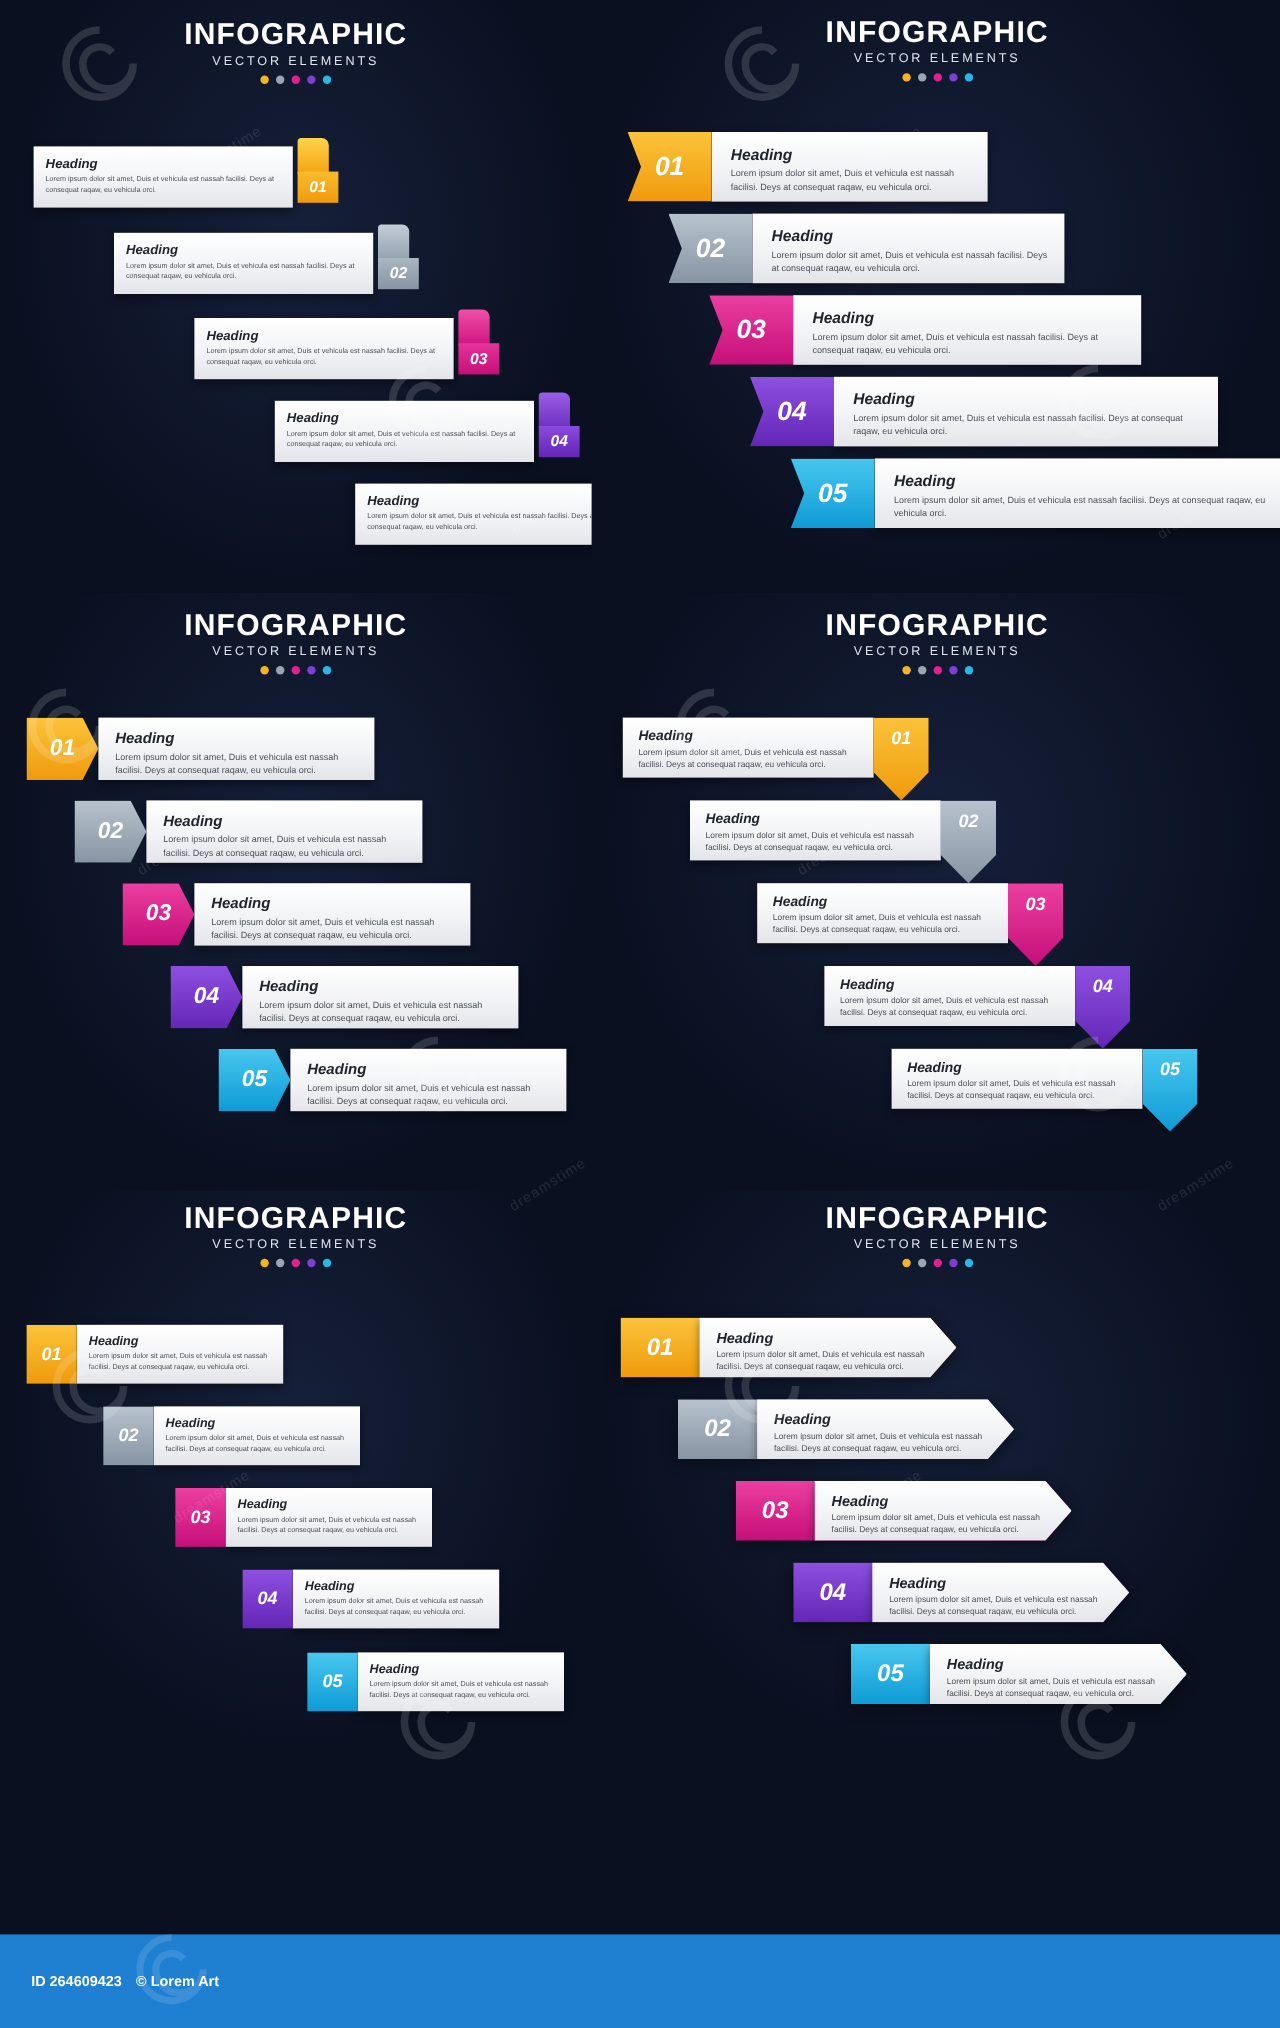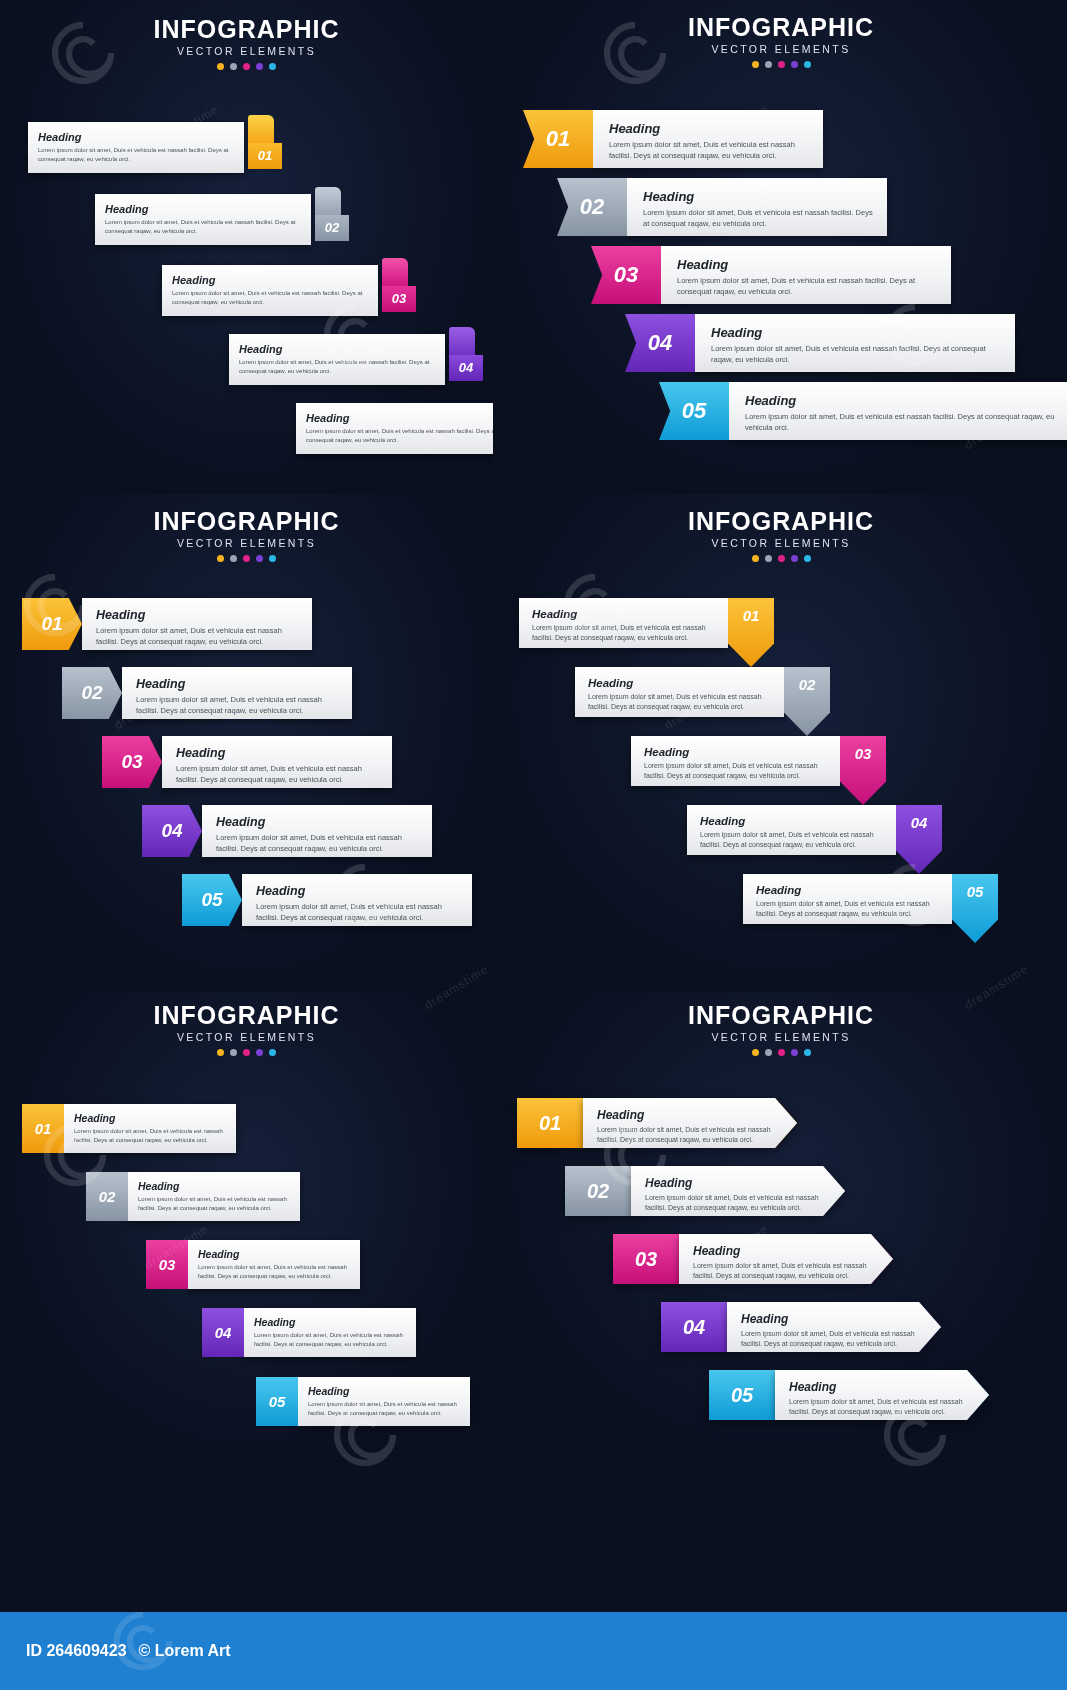--- a/index.html
+++ b/index.html
@@ -75,21 +75,21 @@
   
   .wm{position:absolute;pointer-events:none;opacity:.14;}
   .wm svg{display:block;}
   .wmtext{position:absolute;color:#ffffff;opacity:.10;font-size:12px;letter-spacing:1px;transform:rotate(-32deg);
      font-family:"Liberation Sans",sans-serif;pointer-events:none;white-space:nowrap;}
 
   
   .footer{position:absolute;left:0;right:0;bottom:0;height:78px;background:#1f7fd0;display:flex;align-items:center;
      justify-content:space-between;padding:0 26px;box-sizing:border-box;}
   .footer .brand{color:#fff;font-size:30px;font-weight:bold;letter-spacing:-.5px;display:flex;align-items:center;gap:8px;}
-  .footer .right{color:#fff;font-size:16px;font-weight:bold;display:flex;align-items:center;gap:12px;}
+  .footer .right{color:#fff;font-size:12px;font-weight:bold;display:flex;align-items:center;gap:12px;}
   .swirl{opacity:.28;}
 </style>
 </head>
 <body>
 
 <div class="stage">
 
   <div class="panel p1" style="left:0;top:0;width:493px;height:492px;">
     <div class="ttl" style="top:16px;">
       <div class="t1">INFOGRAPHIC</div>

